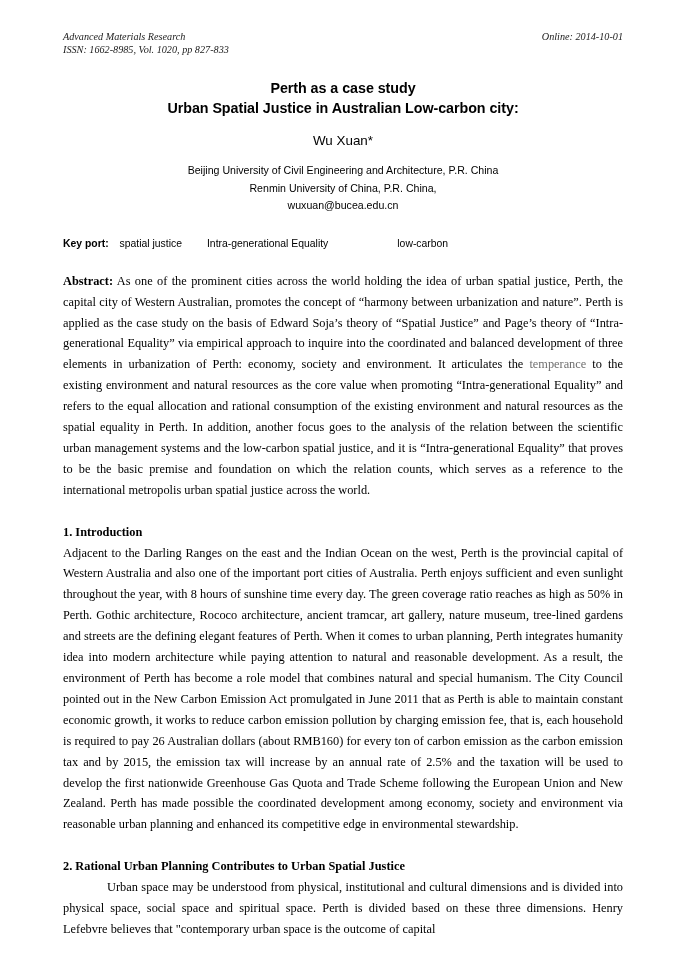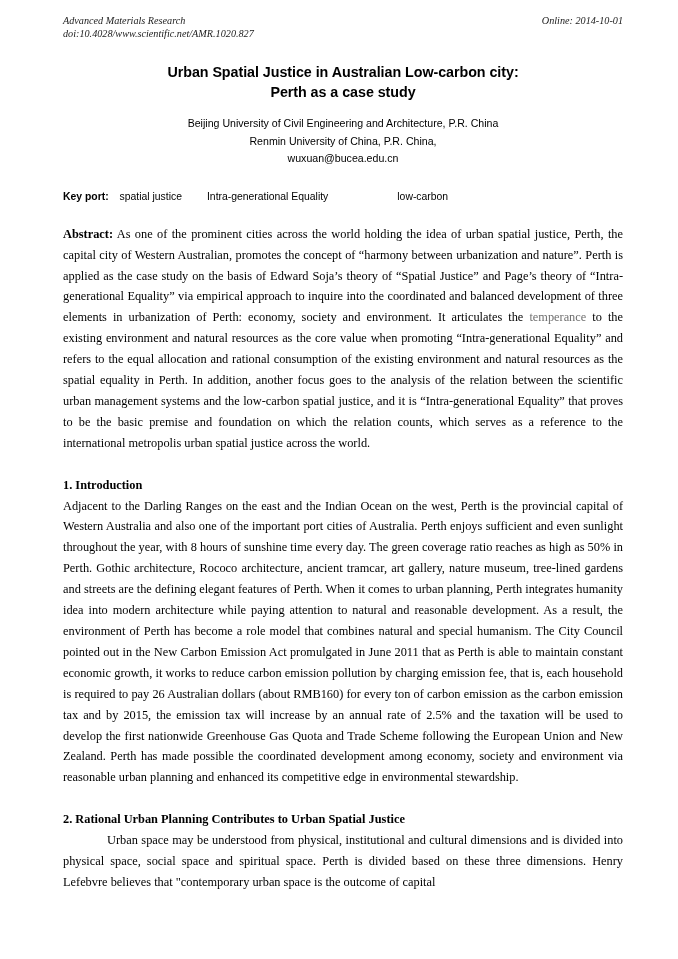--- a/index.html
+++ b/index.html
@@ -23,20 +23,21 @@
   }
 
   
   .journal-header {
     position: relative;
     font-family: "Liberation Serif", "DejaVu Serif", serif;
     font-style: italic;
     font-size: 10.2px;
     line-height: 13.1px;
     color: #1a1a1a;
+    margin-top: 16px;
   }
   .journal-header .line {
     white-space: nowrap;
   }
   .online-date {
     position: absolute;
     right: 0;
     top: 0;
     font-family: "Liberation Serif", "DejaVu Serif", serif;
     font-style: italic;
@@ -131,29 +132,30 @@
   }
 </style>
 </head>
 <body>
 
 <div class="page">
   <div class="content">
 
     <div class="journal-header">
       <div class="line">Advanced Materials Research</div>
-      <div class="line">doi:10.4028/www.scientific.net/AMR.1020.827</div>
+      <div class="line">ISSN: 1662-8985, Vol. 1020, pp 827-833</div>
       <div class="online-date">Online: 2014-10-01</div>
     </div>
 
     <div class="title-block">
       <div class="paper-title">
+        <span class="t-line">Perth as a case study</span>
         <span class="t-line">Urban Spatial Justice in Australian Low-carbon city:</span>
-        <span class="t-line">Perth as a case study</span>
       </div>
+      <div class="author">Wu Xuan*</div>
       <div class="affiliations">
         <span class="aff-line">Beijing University of Civil Engineering and Architecture, P.R. China</span>
         <span class="aff-line">Renmin University of China, P.R. China,</span>
         <span class="email">wuxuan@bucea.edu.cn</span>
       </div>
     </div>
 
     <div class="keywords">
       <span class="kw-label">Key port:</span><span class="kw-item">spatial justice</span><span class="kw-item">Intra-generational Equality</span><span class="kw-item">low-carbon</span>
     </div>

